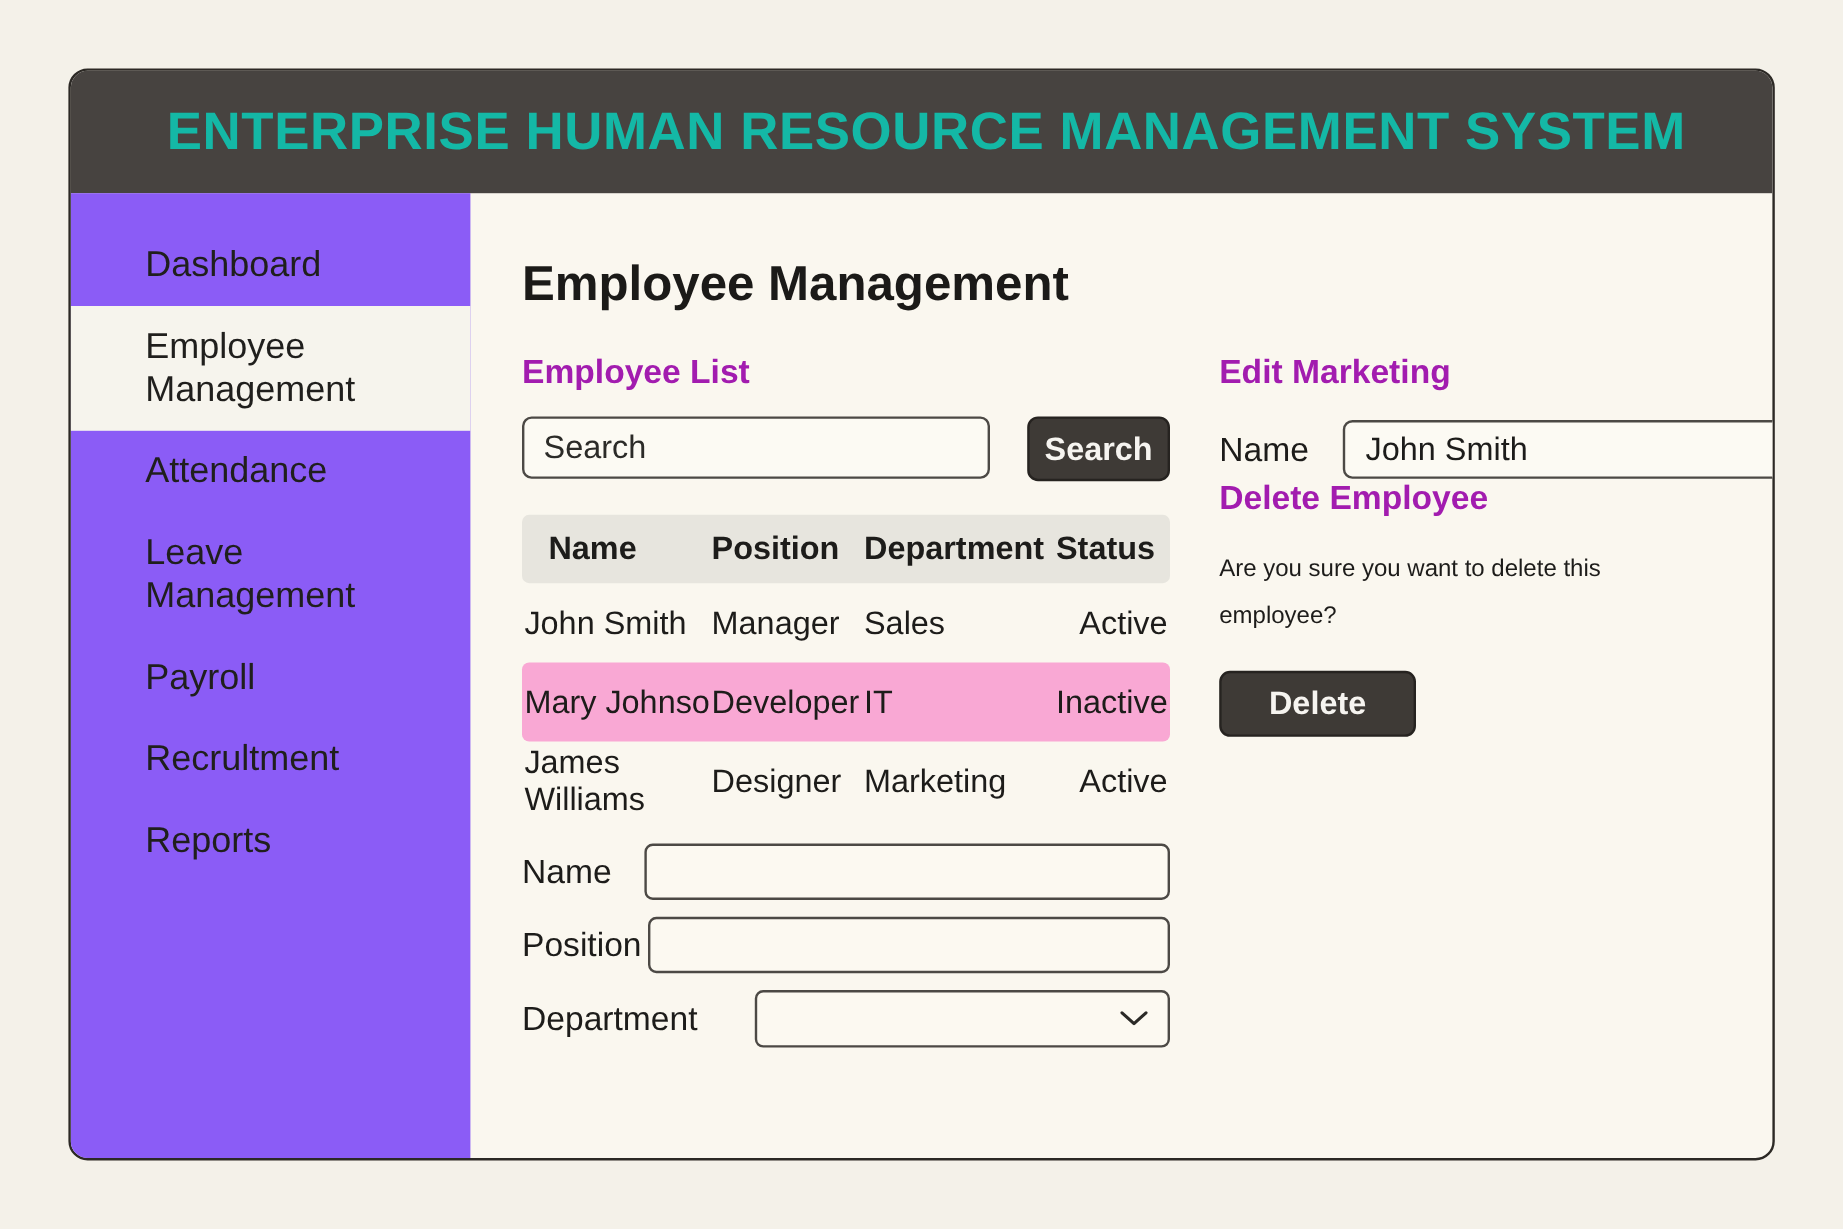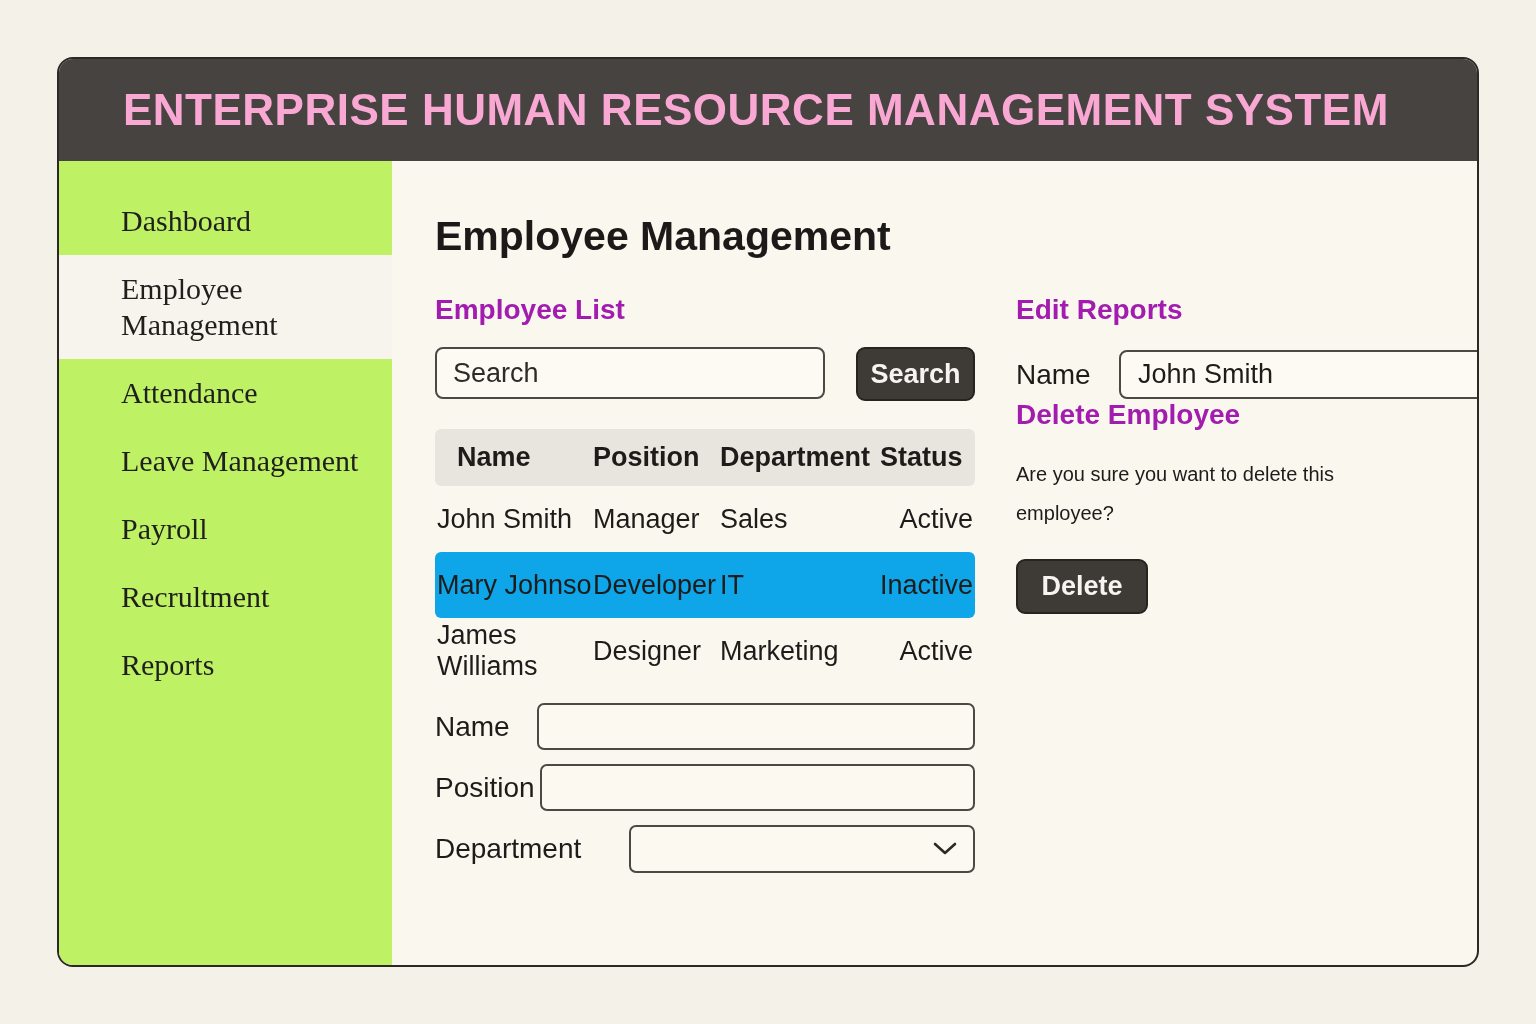--- a/index.html
+++ b/index.html
@@ -19,35 +19,34 @@
     border-radius: 16px;
     overflow: hidden;
   }
   .titlebar {
     height: 102px;
     background: #474340;
     display: flex; align-items: center;
     padding: 0 64px;
   }
   .titlebar h1 {
-    margin: 0;
+    margin: 16px;
     font-size: 44px;
     font-weight: bold;
     letter-spacing: 0.5px;
-    color: #f9a8d4;
+    color: #14b8a6;
     white-space: nowrap;
   }
   .body { display: flex; height: calc(100% - 102px); }
 
   
   .sidebar {
     width: 333px; flex: 0 0 333px;
-    background: #bef264;
+    background: #8b5cf6;
     padding-top: 26px;
-    font-family: Liberation Serif, serif;
   }
   .nav-item {
     padding: 16px 20px 16px 62px;
     font-size: 30px;
     line-height: 36px;
     color: #201f1d;
     cursor: pointer;
   }
   .nav-item.selected { background: #f6f4ed; }
 
@@ -91,21 +90,21 @@
   .t-head {
     height: 57px;
     background: #e7e5de;
     border-radius: 6px;
     font-weight: bold;
   }
   .t-head > div:first-child { padding-left: 22px; }
   .t-head .cell-status { padding-right: 20px; }
   .t-row { height: 66px; cursor: pointer; }
   .t-row > div:first-child { padding-left: 2px; }
-  .t-row.alt { background: #0ea5e9; border-radius: 6px; }
+  .t-row.alt { background: #f9a8d4; border-radius: 6px; }
   .cell-status { text-align: right; padding-right: 2px; }
 
   
   .add-title { margin-top: 22px; }
   .form-row { display: flex; align-items: center; margin-top: 14px; }
   .form-row.first { margin-top: 19px; }
   .form-label { font-size: 28px; flex: 0 0 auto; }
   .lbl-name { width: 102px; }
   .lbl-position { width: 105px; }
   .lbl-department { width: 194px; }
@@ -143,21 +142,21 @@
     font-family: inherit; font-size: 27px; color: #1d1c1a;
     padding: 0 17px;
   }
   .save-btn { display: block; margin: 29px 0 0 103px; width: 128px; height: 54px; }
   .delete-title { margin-top: 48px; }
   .confirm-text {
     margin: 24px 0 0;
     font-size: 20px; line-height: 39px;
     width: 414px; color: #1d1c1a;
   }
-  .delete-btn { display: block; margin-top: 26px; width: 132px; height: 55px; }
+  .delete-btn { display: block; margin-top: 26px; width: 164px; height: 55px; }
 </style>
 </head>
 <body>
 
 <div class="window">
 
   <div class="titlebar">
     <h1>ENTERPRISE HUMAN RESOURCE MANAGEMENT SYSTEM</h1>
   </div>
 
@@ -227,21 +226,21 @@
             <div class="select-box">
               <span></span>
               <svg class="chevron" viewBox="0 0 24 14">
                 <polyline points="2,2 12,11 22,2" fill="none" stroke="#2b2a27" stroke-width="2.6" stroke-linecap="round" stroke-linejoin="round"></polyline>
               </svg>
             </div>
           </div>
         </section>
 
         <section class="col-right">
-          <h3 class="section-title">Edit Reports</h3>
+          <h3 class="section-title">Edit Marketing</h3>
 
           <div class="edit-row">
             <label class="edit-label">Name</label>
             <input class="edit-input" type="text" value="John Smith" style="">
           </div>
 
           <h3 class="section-title delete-title">Delete Employee</h3>
           <p class="confirm-text">Are you sure you want to delete this employee?</p>
           <button class="btn delete-btn">Delete</button>
         </section>

